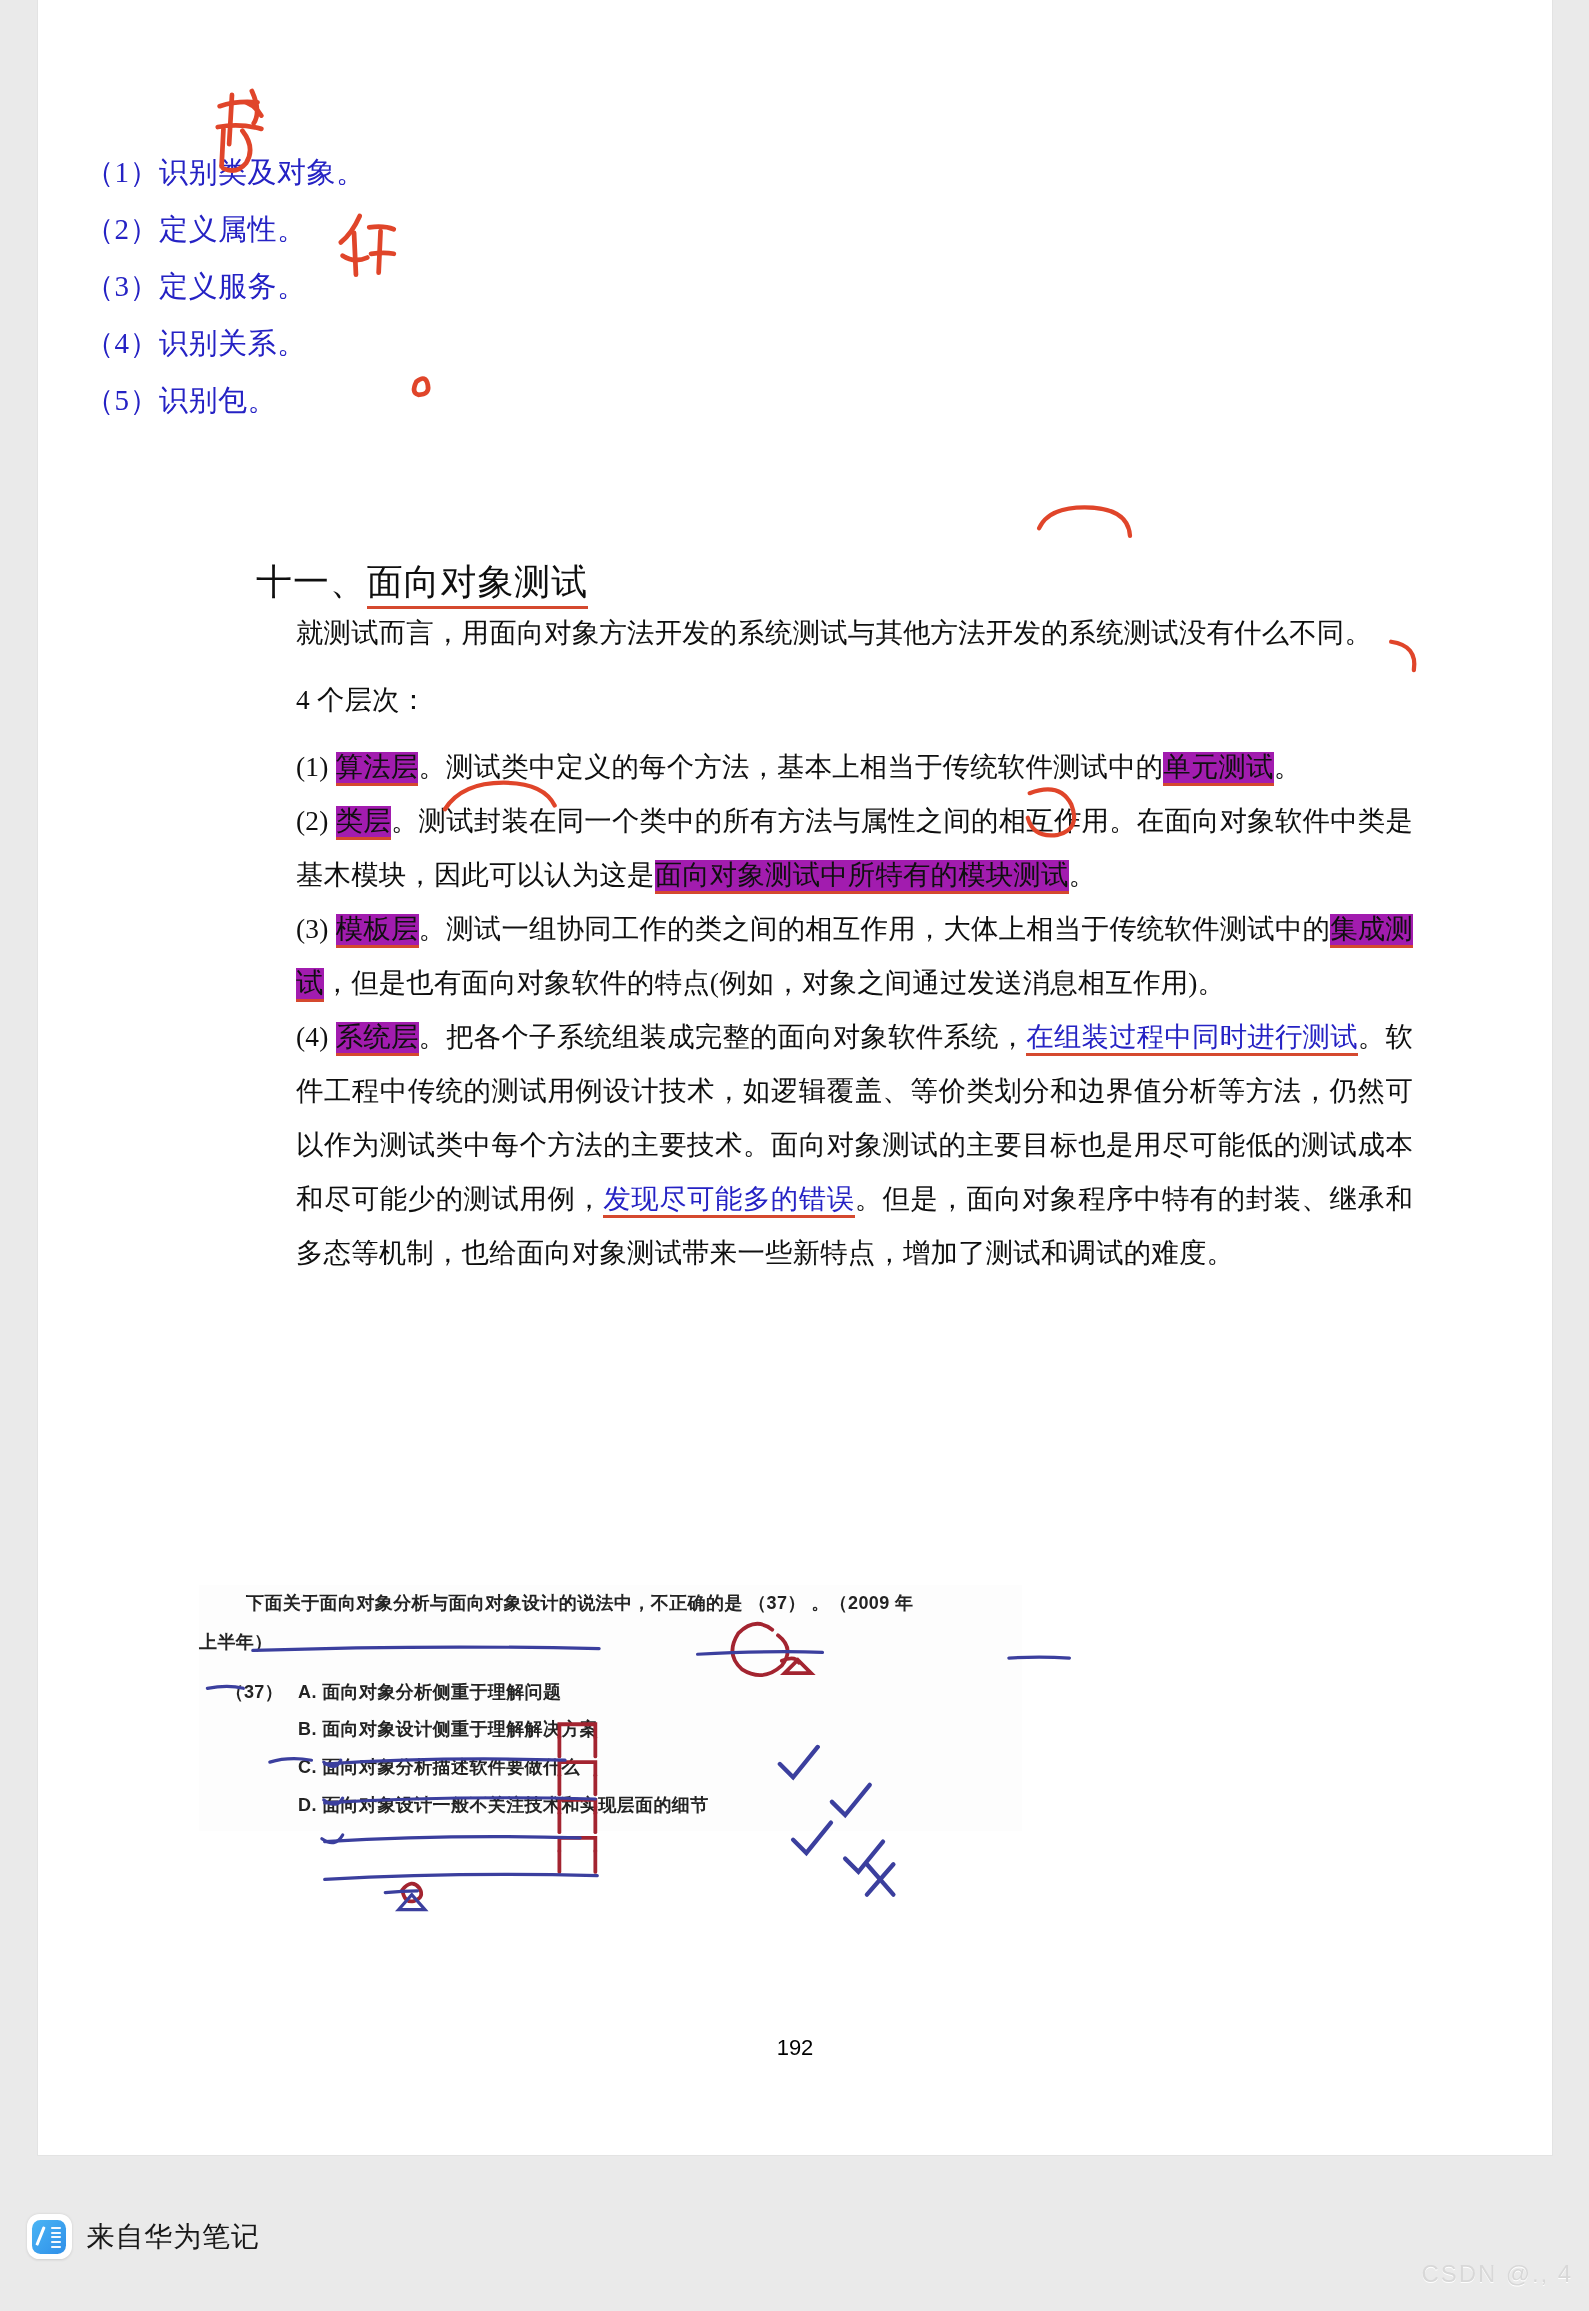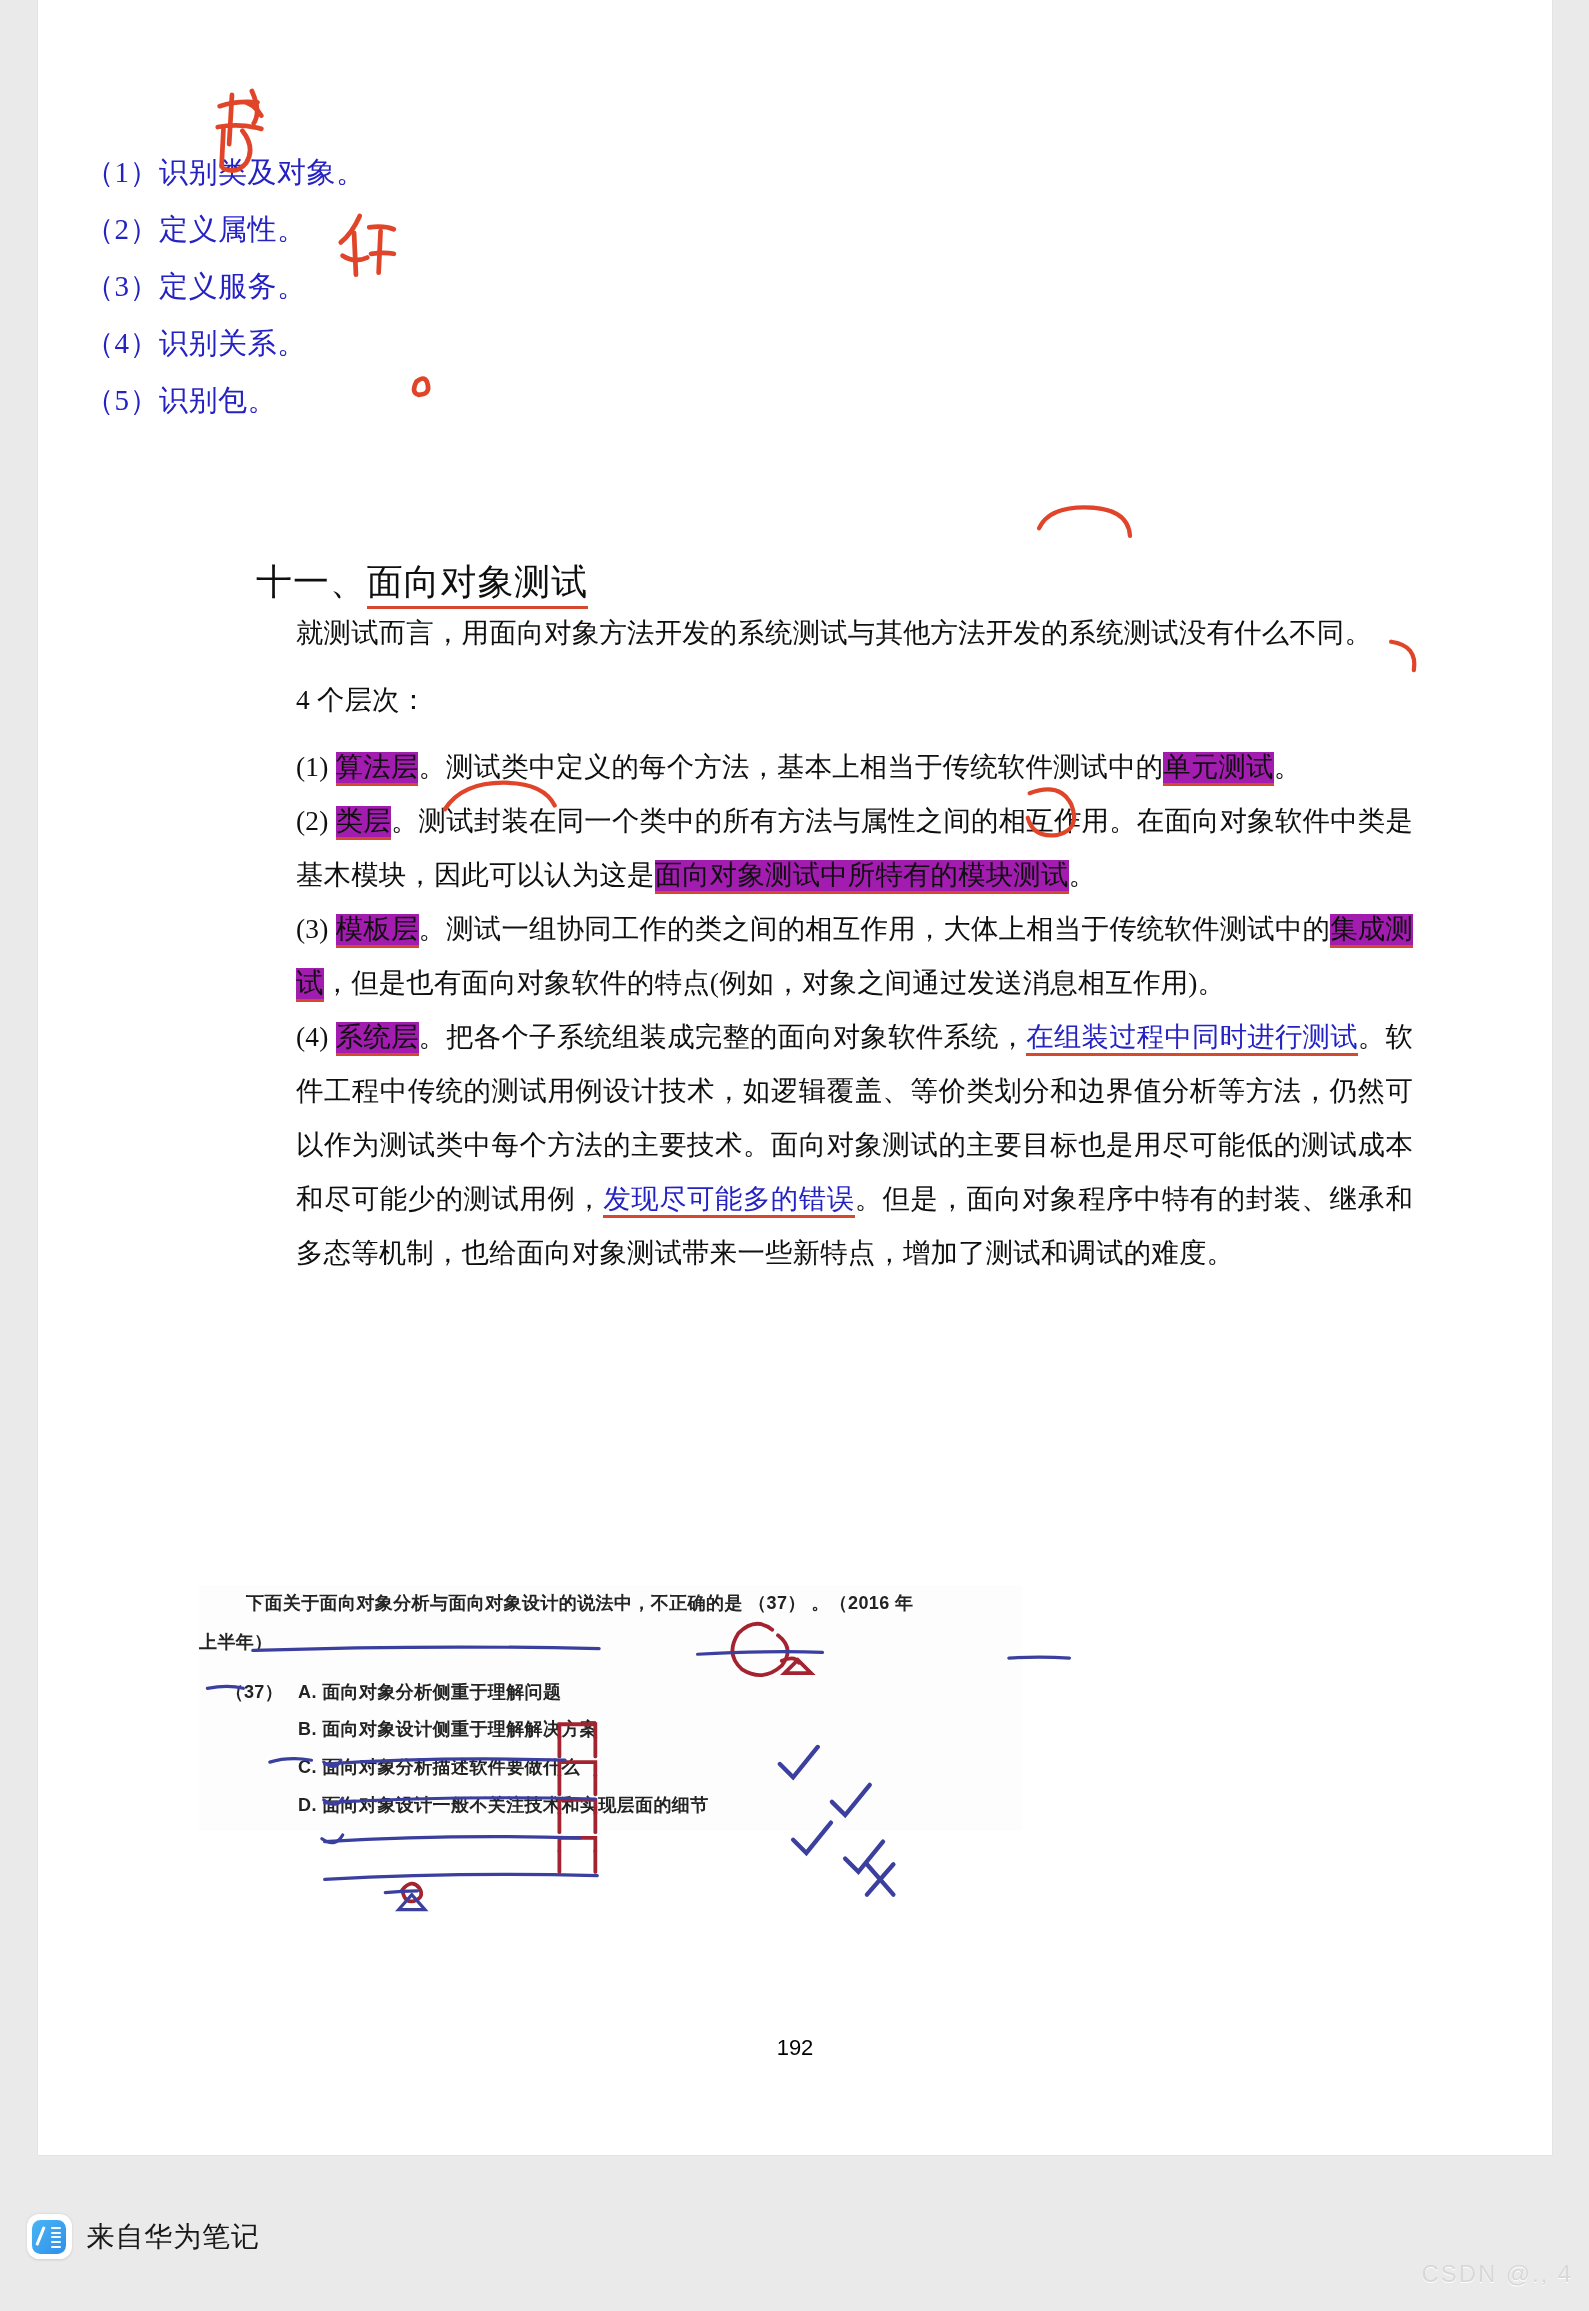--- a/index.html
+++ b/index.html
@@ -176,21 +176,21 @@
 
       <p class="para">
         <span>(4)</span>
         <span class="hl u-red">系统层</span><span>。把各个子系统组装成完整的面向对象软件系统，</span><span class="blue u-red">在组装过程中同时进行测试</span><span>。软件工程中传统的测试用例设计技术，如逻辑覆盖、等价类划分和边界值分析等方法，仍然可以作为测试类中每个方法的主要技术。面向对象测试的主要目标也是用尽可能低的测试成本和尽可能少的测试用例，</span><span class="blue u-red">发现尽可能多的错误</span><span>。但是，面向对象程序中特有的封装、继承和多态等机制，也给面向对象测试带来一些新特点，增加了测试和调试的难度。</span>
       </p>
 
     </div>
   </div>
 
   <div class="exam">
-    <div class="eline q1">下面关于面向对象分析与面向对象设计的说法中，不正确的是 （37） 。（2016 年</div>
+    <div class="eline q1">下面关于面向对象分析与面向对象设计的说法中，不正确的是 （37） 。（2009 年</div>
     <div class="eline q2">上半年）</div>
 
     <div class="eline on">（37）</div>
 
     <div class="eline ob" style="top:95px">
       <span>A.</span>
       <span>面向对象分析侧重于理解问题</span>
     </div>
     <div class="eline ob">
       <span>B.</span>

